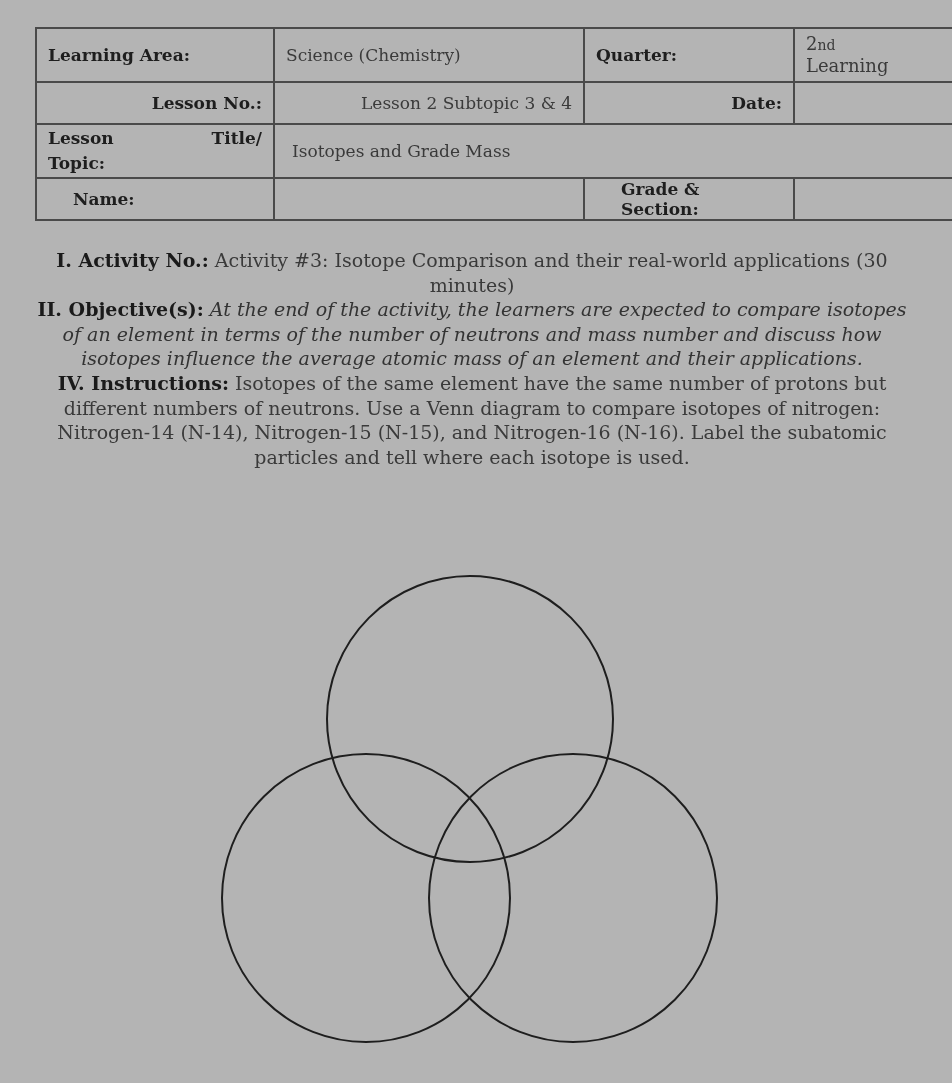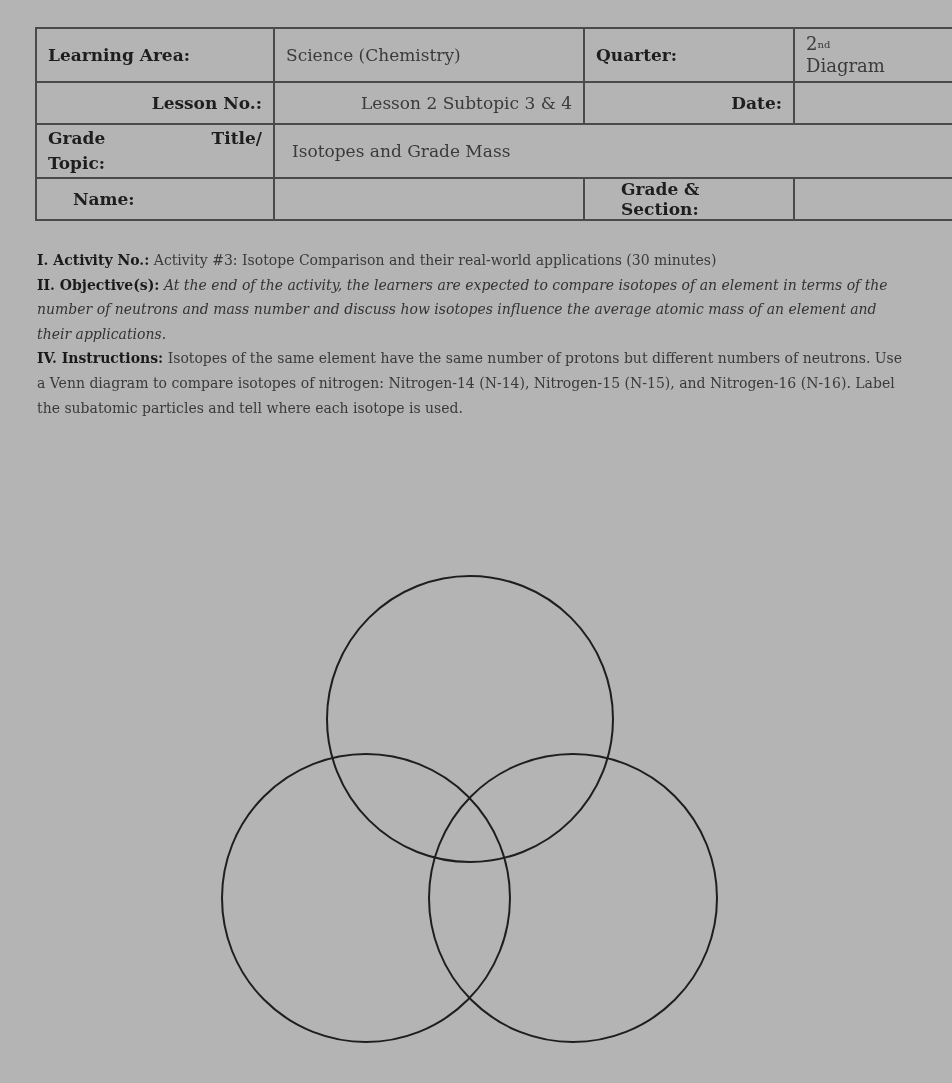--- a/index.html
+++ b/index.html
@@ -28,61 +28,62 @@
   .header-table tr.r1 td { height: 52px; }
   .header-table tr.r2 td { height: 40px; text-align: right; }
   .header-table tr.r3 td { height: 52px; }
   .header-table tr.r4 td { height: 38px; padding-left: 36px; }
   .col1 { width: 214px; }
   .col2 { width: 286px; }
   .col3 { width: 186px; margin-top: 32px; }
   .lt-cell { line-height: 25px; }
   .lt-cell .row1 { display: flex; justify-content: space-between; }
   .q-val { line-height: 22px; font-size: 18px; padding-top: 2px; }
-  .q-val sup { font-size: 10px; vertical-align: top; position: relative; top: 1px; }
+  .q-val sup { font-size: 14px; vertical-align: top; position: relative; top: 1px; }
   .title-val { padding-left: 17px !important; }
 
   .body-text {
     position: absolute;
     left: 37px; top: 248px;
     width: 870px;
-    font-size: 14px;
+    font-size: 19px;
     line-height: 24.6px;
     color: #3a3a3a;
+    text-align: center;
   }
   .body-text p { margin: 0; }
   .body-text b { color: #1a1a1a; }
   .body-text i { color: #333; }
 
   svg.venn { position: absolute; left: 0; top: 0; }
 </style>
 </head>
 <body>
 
 <table class="header-table">
   <tbody>
       <tr class="r1">
     <td class="lbl col1">Learning Area:</td>
     <td class="col2">Science (Chemistry)</td>
     <td class="lbl col3">Quarter:</td>
     <td class="q-val">
       <span>2</span><sup>nd</sup><br>
-      <span>Diagram</span>
+      <span>Learning</span>
     </td>
   </tr>
   <tr class="r2">
     <td class="lbl">Lesson No.:</td>
     <td>Lesson 2 Subtopic 3 &amp; 4</td>
     <td class="lbl">Date:</td>
     <td></td>
   </tr>
   <tr class="r3">
     <td class="lbl lt-cell">
       <div class="row1">
-            <span>Grade</span>
+            <span>Lesson</span>
             <span>Title/</span>
           </div>
       <div>Topic:</div>
     </td>
     <td colspan="3" class="title-val">Isotopes and Grade Mass</td>
   </tr>
   <tr class="r4">
     <td class="lbl">Name:</td>
     <td></td>
     <td class="lbl">Grade &amp; Section:</td>

